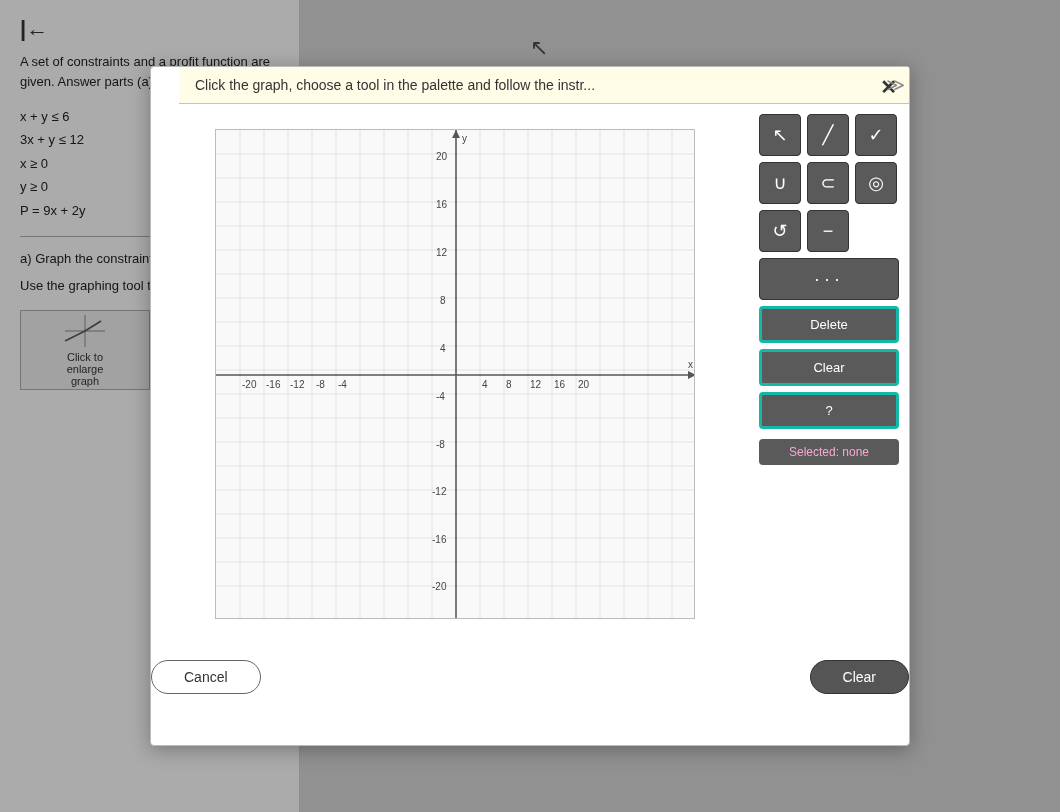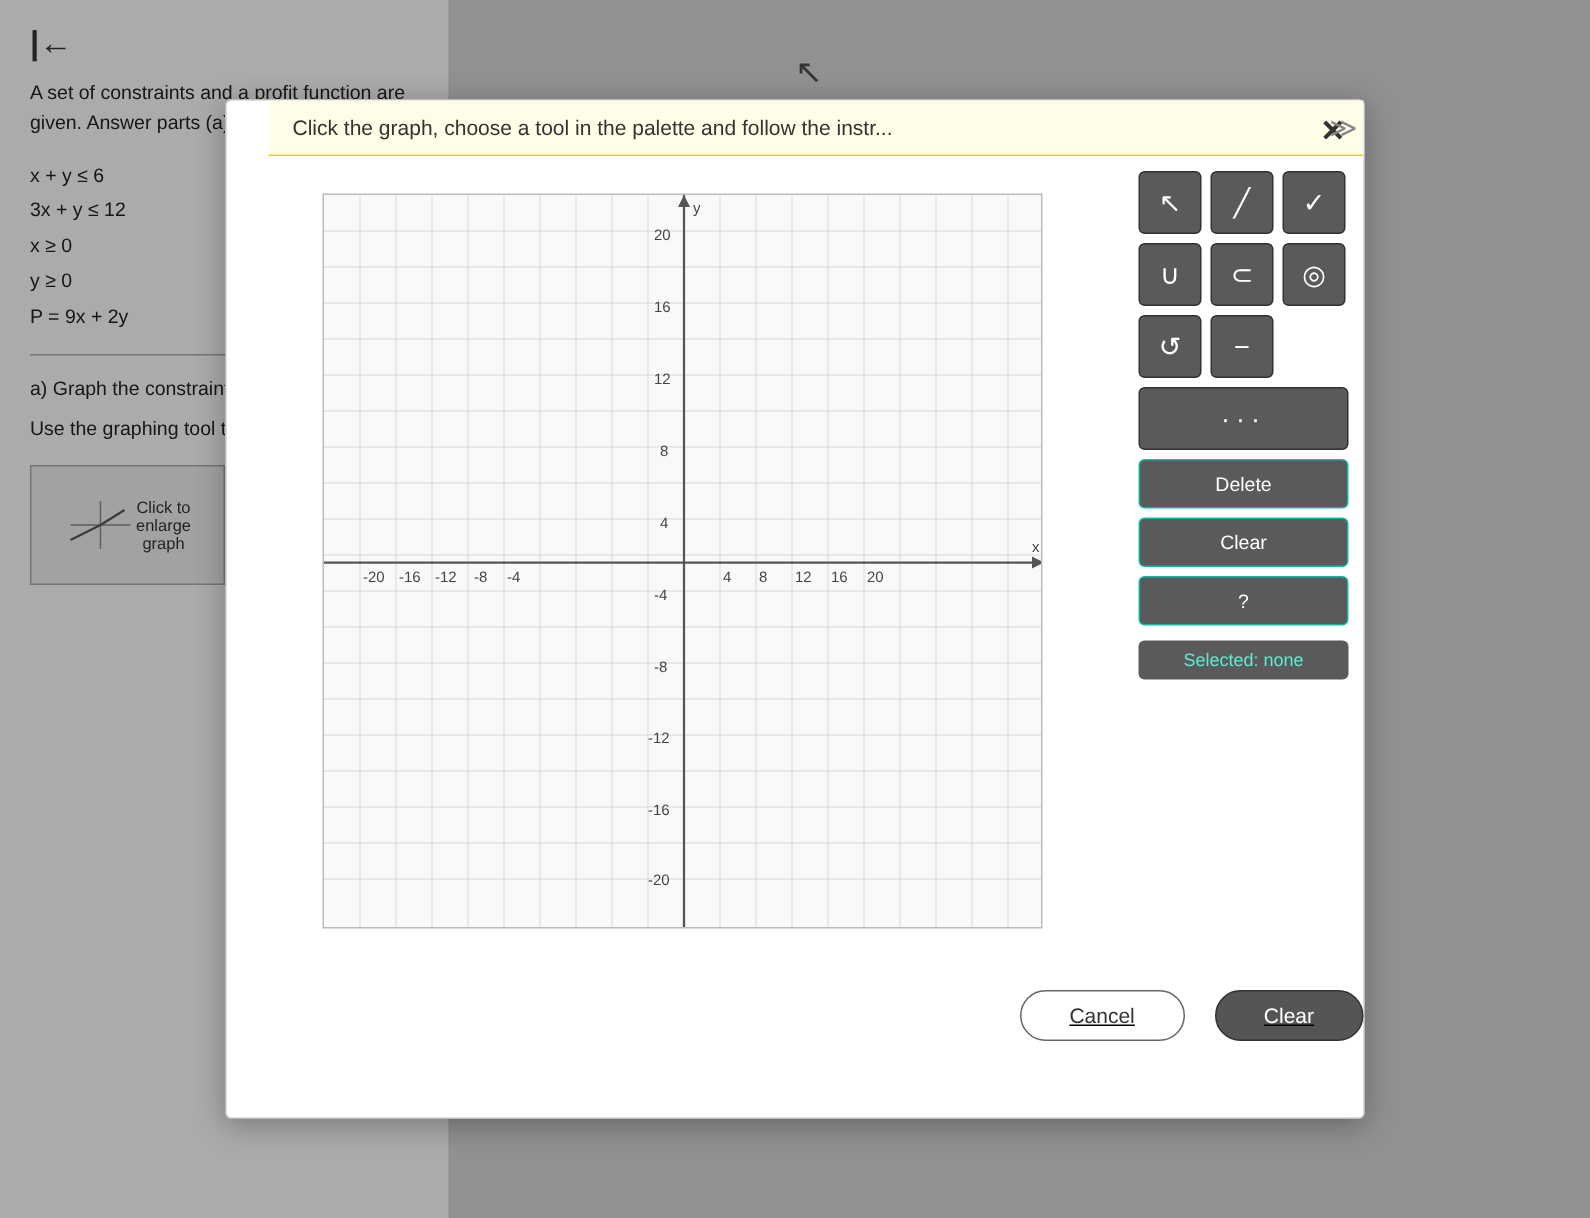--- a/index.html
+++ b/index.html
@@ -73,21 +73,21 @@
       background: #e8e8e8;
       display: flex;
       align-items: center;
       justify-content: center;
       cursor: pointer;
       position: relative;
     }
 
     .enlarge-box-inner {
       display: flex;
-      flex-direction: row;
+      flex-direction: column;
       align-items: center;
     }
 
     .enlarge-text {
       font-size: 11px;
       color: #333;
       text-align: center;
       margin-top: 2px;
     }
 
@@ -181,51 +181,50 @@
     }
 
     .tool-btn.wide {
       width: 100%;
       font-size: 13px;
       padding: 8px 0;
       height: auto;
       color: white;
       background: #5a5a5a;
       border-radius: 4px;
-      border: 1px solid #14b8a6;
+      border: 3px solid #14b8a6;
       cursor: pointer;
     }
 
     .selected-label {
       font-size: 12px;
-      color: #5eead4;
+      color: #f9a8d4;
       background: #5a5a5a;
       text-align: center;
       padding: 6px 4px;
       border-radius: 4px;
       margin-top: 4px;
     }
 
     .chevron-collapse {
       position: absolute;
       right: 4px;
       top: 50%;
       transform: translateY(-50%);
       font-size: 18px;
       color: #888;
       cursor: pointer;
     }
 
     
     .modal-footer {
       display: flex;
-      justify-content: flex-end;
+      justify-content: space-between;
       gap: 20px;
       padding: 16px 0 20px 0;
-      text-decoration: underline;
     }
 
     .btn-cancel {
       background: white;
       border: 1px solid #666;
       border-radius: 20px;
       padding: 8px 32px;
       font-size: 14px;
       cursor: pointer;
       color: #333;

